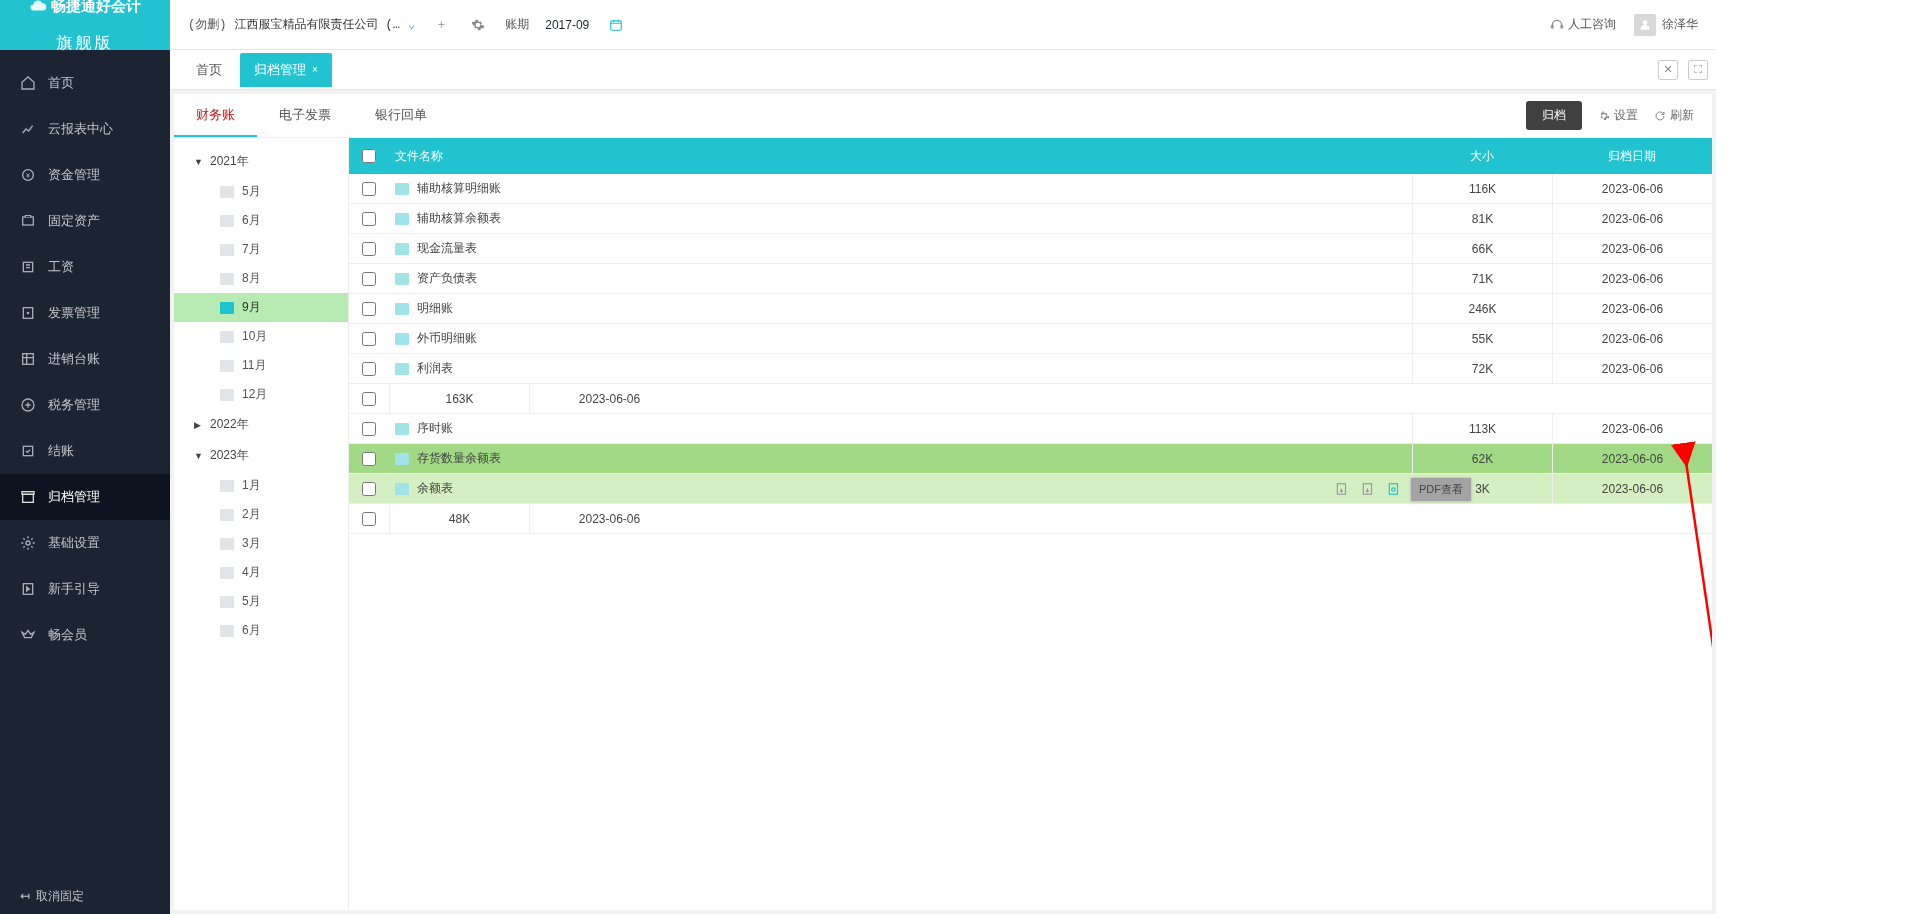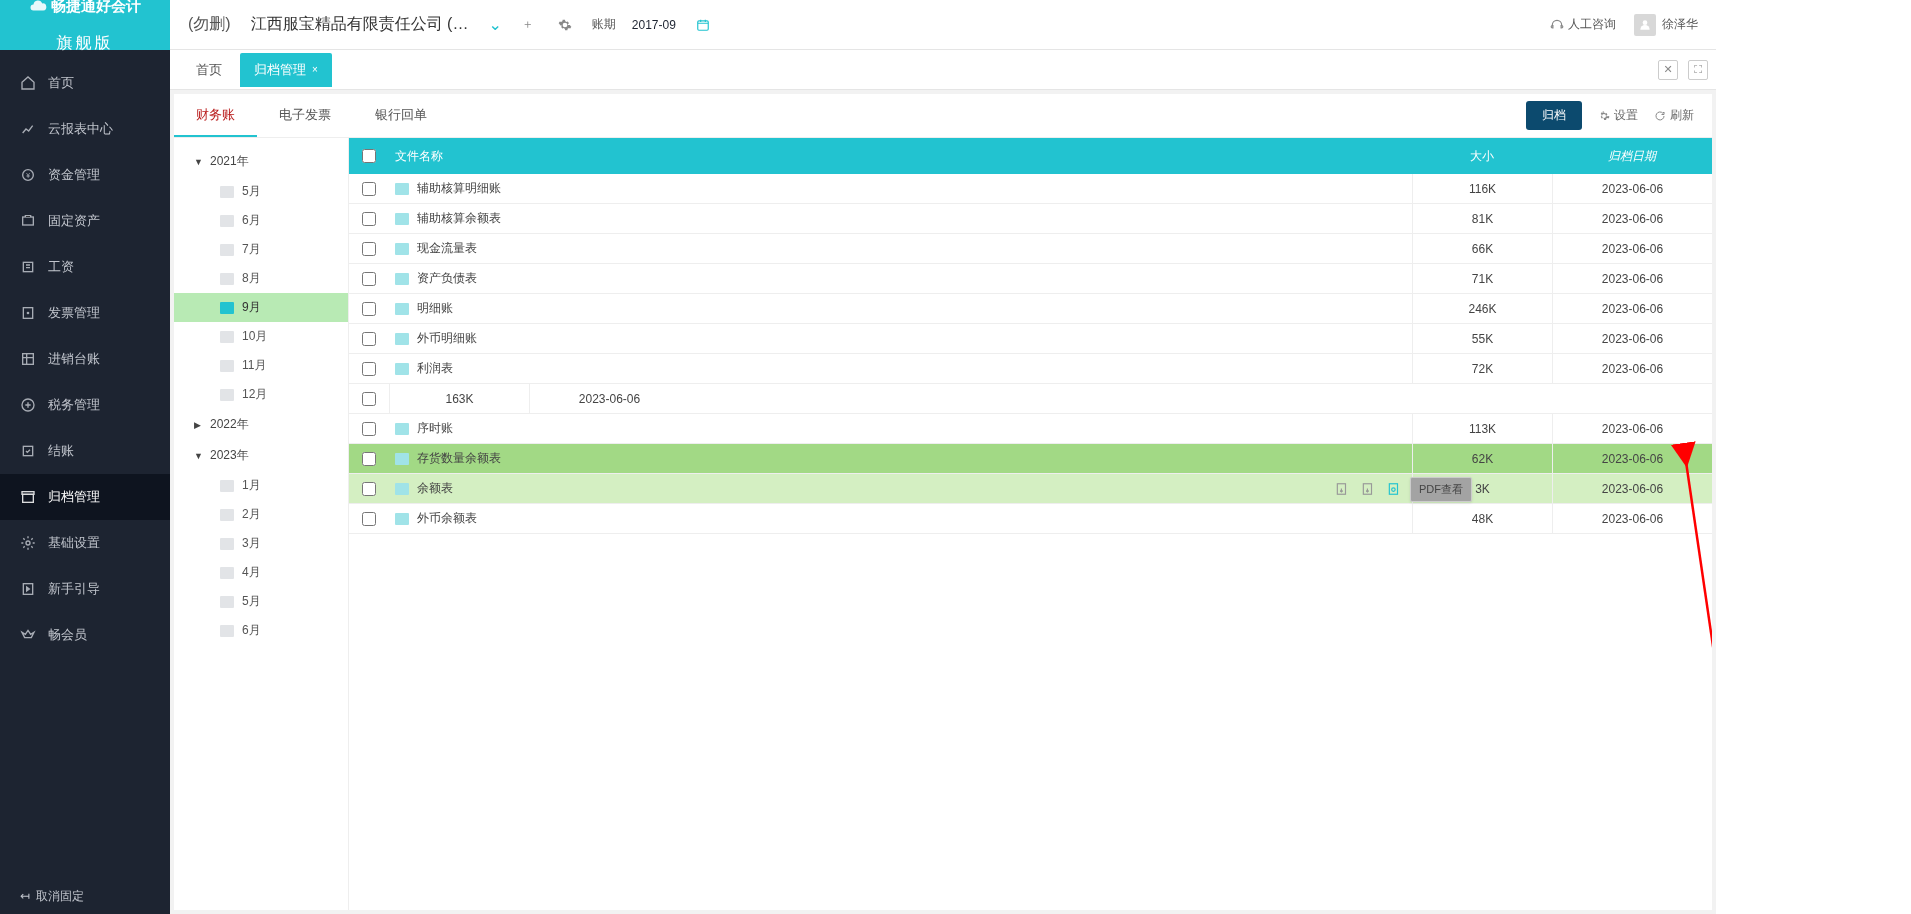--- a/index.html
+++ b/index.html
@@ -16,21 +16,21 @@
   .nav-item { display: flex; align-items: center; gap: 12px; padding: 0 20px; height: 46px; cursor: pointer; font-size: 13px; }
   .nav-item.active { background: #0e141f; color: #fff; }
   .nav-item .icon { width: 16px; height: 16px; display: flex; align-items: center; justify-content: center; opacity: 0.85; }
   .unpin { height: 36px; display: flex; align-items: center; gap: 6px; padding: 0 20px; font-size: 12px; color: #c0c4cc; cursor: pointer; }
   
   
   .main { flex: 1; display: flex; flex-direction: column; background: #f2f2f2; }
   
   
   .topbar { height: 50px; background: #fff; display: flex; align-items: center; padding: 0 18px; border-bottom: 1px solid #e5e5e5; gap: 16px; }
-  .company { display: flex; align-items: center; gap: 20px; font-size: 16px; color: #333; }
+  .company { display: flex; align-items: center; gap: 8px; font-size: 12px; color: #333; font-family: Liberation Mono, monospace; }
   .company-prefix { color: #555; }
   .caret-down { color: #22c3d0; cursor: pointer; }
   .top-icon { color: #888; cursor: pointer; padding: 4px; }
   .period-label { color: #555; }
   .period-value { color: #1d2431; }
   .spacer { flex: 1; }
   .top-right { display: flex; align-items: center; gap: 18px; color: #555; }
   .user { display: flex; align-items: center; gap: 6px; }
   .avatar { width: 22px; height: 22px; background: #d8d8d8; border-radius: 2px; display: flex; align-items: center; justify-content: center; color: #fff; }
   
@@ -44,21 +44,21 @@
   
   
   .content { flex: 1; display: flex; background: #fff; margin: 4px; }
   
   
   .subtabs-row { height: 44px; display: flex; align-items: center; justify-content: space-between; padding: 0 18px 0 0; border-bottom: 1px solid #eee; }
   .subtabs { display: flex; height: 100%; }
   .subtab { padding: 0 22px; display: flex; align-items: center; font-size: 13px; color: #555; cursor: pointer; border-bottom: 2px solid transparent; }
   .subtab.active { color: #b91c1c; border-bottom-color: #22c3d0; }
   .actions { display: flex; align-items: center; gap: 16px; font-size: 12px; color: #666; }
-  .btn-primary { background: #0c4a6e; color: #fff; padding: 6px 16px; border-radius: 3px; cursor: pointer; font-size: 12px; }
+  .btn-primary { background: #404040; color: #fff; padding: 6px 16px; border-radius: 3px; cursor: pointer; font-size: 12px; }
   .action-link { display: flex; align-items: center; gap: 4px; cursor: pointer; }
   
   
   .body-split { flex: 1; display: flex; }
   
   
   .tree { width: 175px; border-right: 1px solid #eee; overflow: auto; padding-top: 8px; font-size: 12px; }
   .tree-year { display: flex; align-items: center; gap: 6px; padding: 7px 8px 7px 20px; cursor: pointer; color: #444; }
   .tree-year .tri { font-size: 9px; width: 10px; }
   .tree-month { display: flex; align-items: center; gap: 8px; padding: 6px 8px 6px 46px; cursor: pointer; color: #555; }
@@ -66,21 +66,21 @@
   .tree-month.active { background: #b8eab4; color: #333; }
   .tree-month.active .folder { background: #22c3d0; }
   
   
   .table-wrap { flex: 1; display: flex; flex-direction: column; position: relative; }
   .thead { height: 36px; background: #22c3d0; color: #fff; display: flex; align-items: center; font-size: 12px; }
   .th-check { width: 40px; display: flex; align-items: center; justify-content: center; }
   .th-check input, .td-check input { width: 14px; height: 14px; }
   .th-name { flex: 1; padding-left: 6px; }
   .th-size { width: 140px; text-align: center; }
-  .th-date { width: 160px; text-align: center; font-style: italic; }
+  .th-date { width: 160px; text-align: center; }
   
   .trow { height: 30px; display: flex; align-items: center; font-size: 12px; border-bottom: 1px solid #eee; color: #444; position: relative; }
   .td-check { width: 40px; display: flex; align-items: center; justify-content: center; }
   .td-name { flex: 1; display: flex; align-items: center; gap: 8px; padding-left: 6px; }
   .td-name .folder-ico { width: 14px; height: 12px; background: #a0e3e8; border-radius: 1px; }
   .td-size { width: 140px; text-align: left; border-left: 1px solid #eee; height: 100%; display: flex; align-items: center; justify-content: center; }
   .td-date { width: 160px; text-align: center; border-left: 1px solid #eee; height: 100%; display: flex; align-items: center; justify-content: center; }
   .trow.selected { background: #a2d985; }
   .trow.hover { background: #d4efc2; }
   .row-actions { display: flex; gap: 10px; color: #888; margin-right: 10px; }
@@ -547,26 +547,20 @@
                       </span>
                     </div>
                   </div>
                   <div class="td-size">3K</div>
                   <div class="td-date">2023-06-06</div>
                 </div>
                 <div class="trow">
                   <div class="td-check">
                     <input type="checkbox" style="">
                   </div>
-                  <div class="td-name">
-                    <span class="folder-ico"></span>
-                    <span>外币余额表</span>
-                    <div style="flex:1"></div>
-                    <div style="flex:1"></div>
-                  </div>
                   <div class="td-size">48K</div>
                   <div class="td-date">2023-06-06</div>
                 </div>
               </div>
             <svg class="arrow-svg">
               <defs>
                   <marker id="ah" markerWidth="10" markerHeight="10" refX="2" refY="5" orient="auto">
                     <path d="M0,0 L10,5 L0,10 z" fill="#ff0000"></path>
                   </marker>
                 </defs>

